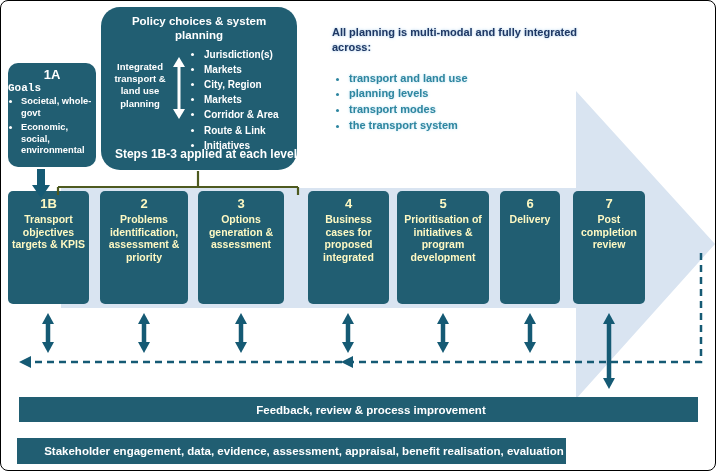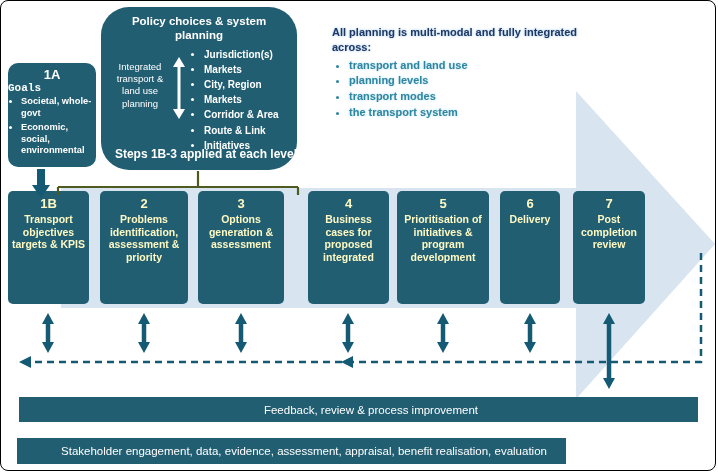--- a/index.html
+++ b/index.html
@@ -39,58 +39,58 @@
     padding-top:4px;
   }
   .goals-num{font-size:13px;font-weight:bold;text-align:center;}
   .goals-title{font-size:11px;font-weight:bold;text-align:left;margin-bottom:2px;font-family:Liberation Mono, monospace;}
   .goals-box ul{list-style:disc;padding-left:13px;font-size:9.3px;font-weight:bold;line-height:1.25;}
   .goals-box li{margin-bottom:3px;}
 
   
   .policy-box{
     position:absolute;left:100px;top:6px;width:196px;height:163px;
-    background:var(--teal);border-radius:28px;color:#fff;z-index:2;
+    background:var(--teal);border-radius:19px;color:#fff;z-index:2;
     padding-top:8px;
   }
   .policy-title{font-size:11.5px;font-weight:bold;text-align:center;line-height:1.2;padding:0 30px;}
   .policy-row{display:flex;padding:2px 6px 0 10px;}
-  .policy-side{width:58px;font-size:9.5px;font-weight:normal;text-align:center;line-height:1.3;margin-top:16px;}
+  .policy-side{width:58px;font-size:9.5px;font-weight:bold;text-align:center;line-height:1.3;margin-top:16px;}
   .policy-arrow{margin:12px 4px 0 3px;flex:0 0 auto;}
   .policy-box ul{flex:1;list-style:disc;padding-left:14px;font-size:10px;font-weight:bold;line-height:1.52;margin-top:2px;}
   .policy-footer{position:absolute;bottom:9px;width:100%;text-align:right;font-size:12px;font-weight:bold;}
 
   
   .note{
     position:absolute;left:331px;top:24px;width:265px;z-index:2;
   }
   .note-intro{
     color:var(--note-heading);font-size:11px;font-weight:bold;line-height:1.4;
     text-shadow:0 0 2px #aecde8,0 0 4px #d4e5f4;
   }
-  .note ul{list-style:disc;padding-left:17px;margin-top:2px;}
+  .note ul{list-style:disc;padding-left:17px;margin-top:15px;}
   .note li{
     color:var(--note-bullet);font-size:11px;font-weight:bold;line-height:1.42;
     text-shadow:0 0 2px #bfe0ee,0 0 4px #ddf0f8;
   }
 
   
   .step{
     position:absolute;top:190px;height:113px;
     background:var(--teal);border-radius:5px;color:#fef9c3;z-index:2;
     padding-top:5px;
   }
   .step-num{font-size:13px;font-weight:bold;text-align:center;margin-bottom:2px;}
   .step-label{font-size:10.5px;font-weight:bold;text-align:center;line-height:1.2;padding:0 3px;}
 
   
   .bar{
     position:absolute;background:var(--teal);color:#fff;z-index:2;
     display:flex;align-items:center;justify-content:center;
-    font-size:11.5px;font-weight:normal;padding-left:25px;
+    font-size:11.5px;font-weight:bold;padding-left:25px;
   }
   #bar-feedback{left:18px;top:396px;width:679px;height:25px;}
   #bar-stakeholder{left:16px;top:437px;width:549px;height:26px;}
 </style>
 </head>
 <body>
 
 <div id="canvas">
 
   <svg id="back-layer" class="layer" width="716" height="471">

